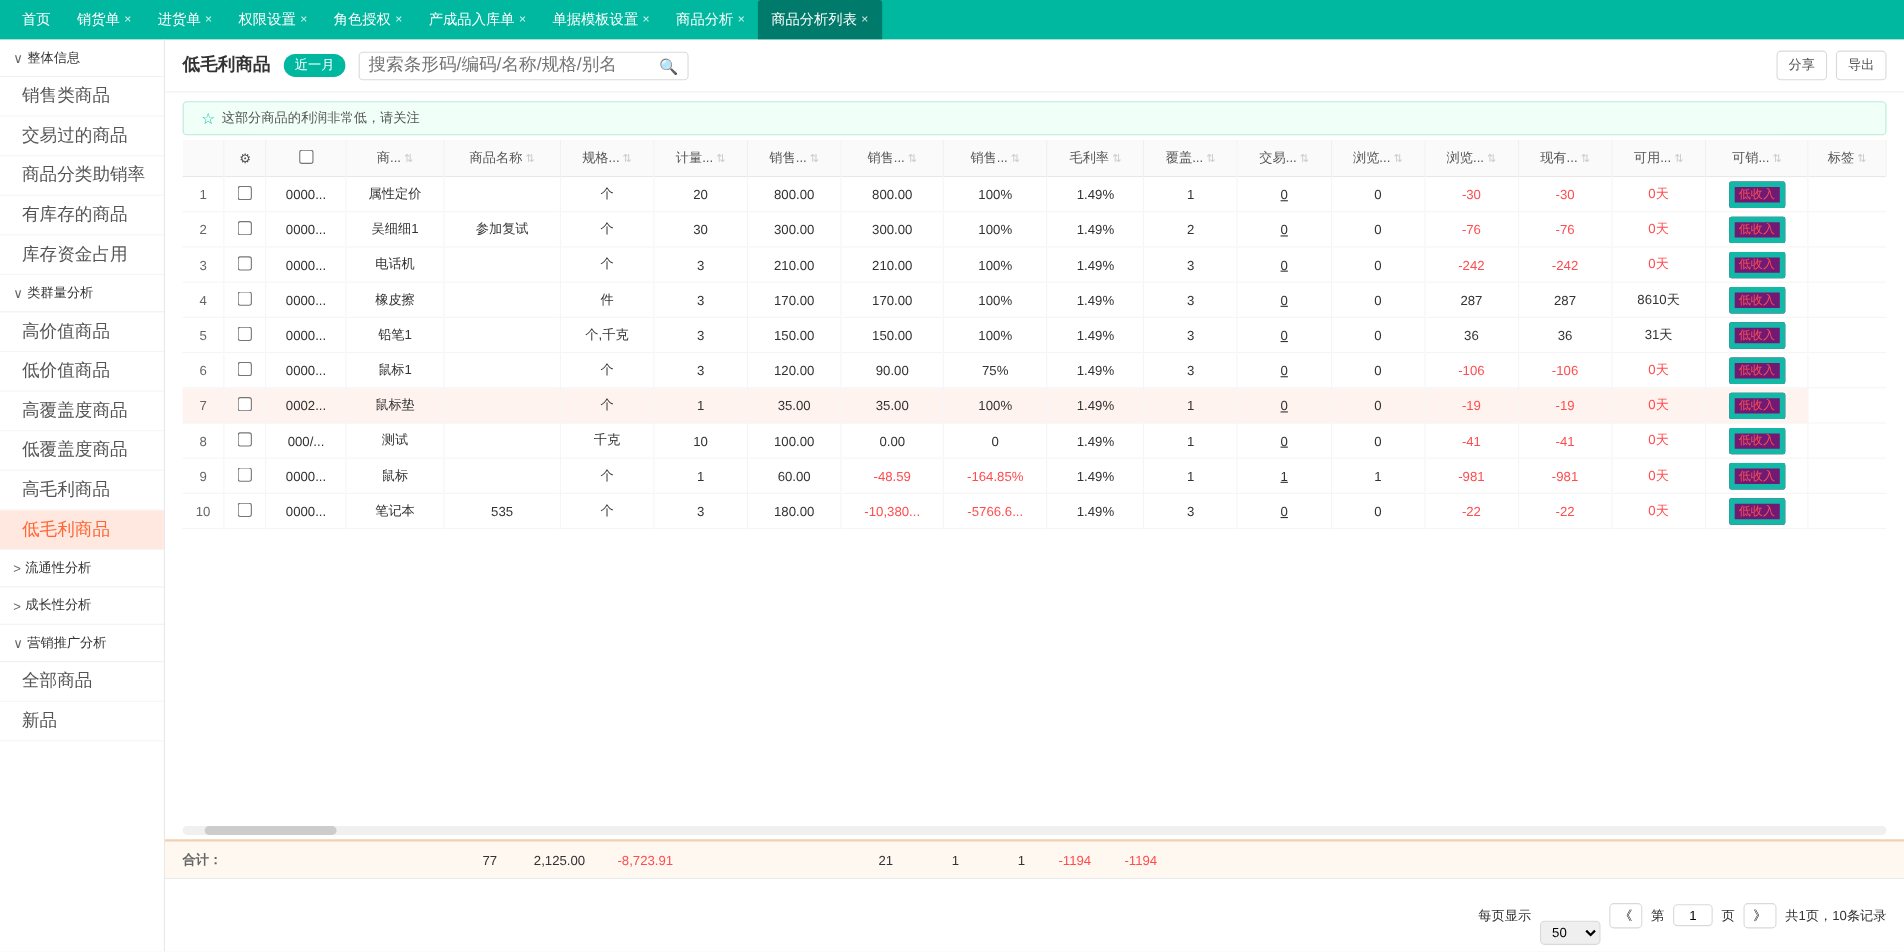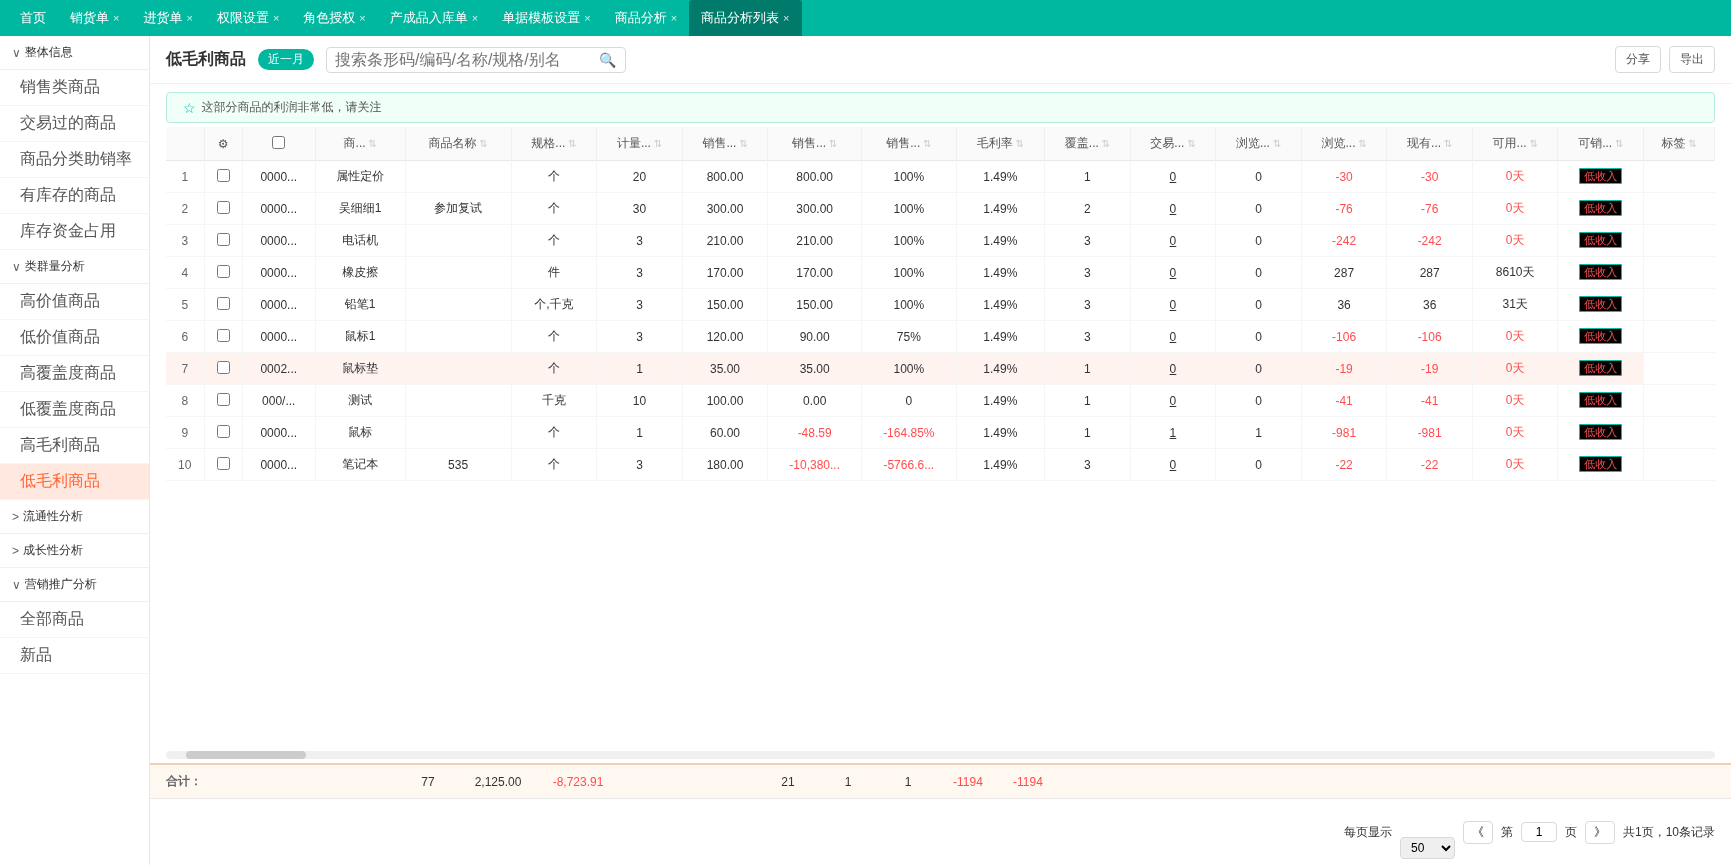--- a/index.html
+++ b/index.html
@@ -172,23 +172,23 @@
       border-bottom: 1px solid #f5f5f5;
     }
     tbody tr.highlighted { background: #fff3ef; }
     tbody td {
       padding: 7px 6px;
       text-align: center;
       border-right: 1px solid #f5f5f5;
       white-space: nowrap;
     }
     .tag-low-income {
-      background: #000000;
+      background: #701a75;
       color: #ff4d4f;
-      border: 1px solid #14b8a6;
+      border: 5px solid #14b8a6;
       border-radius: 2px;
       padding: 1px 4px;
       font-size: 11px;
     }
     .text-red { color: #ff4d4f; }
     .underline-link { text-decoration: underline; cursor: pointer; color: #333; }
     .row-num { color: #666; }
 
     
     .table-footer {
@@ -199,21 +199,21 @@
       align-items: center;
       font-size: 12px;
     }
     .footer-label { color: #666; margin-right: 16px; font-weight: bold; }
     .footer-cells {
       display: flex;
       flex: 1;
       gap: 0;
     }
     .footer-cell {
-      text-align: center;
+      text-align: right;
       padding: 0 6px;
     }
 
     
     .pagination-bar {
       display: flex;
       align-items: center;
       justify-content: flex-end;
       padding: 6px 16px;
       border-top: 1px solid #e8e8e8;

